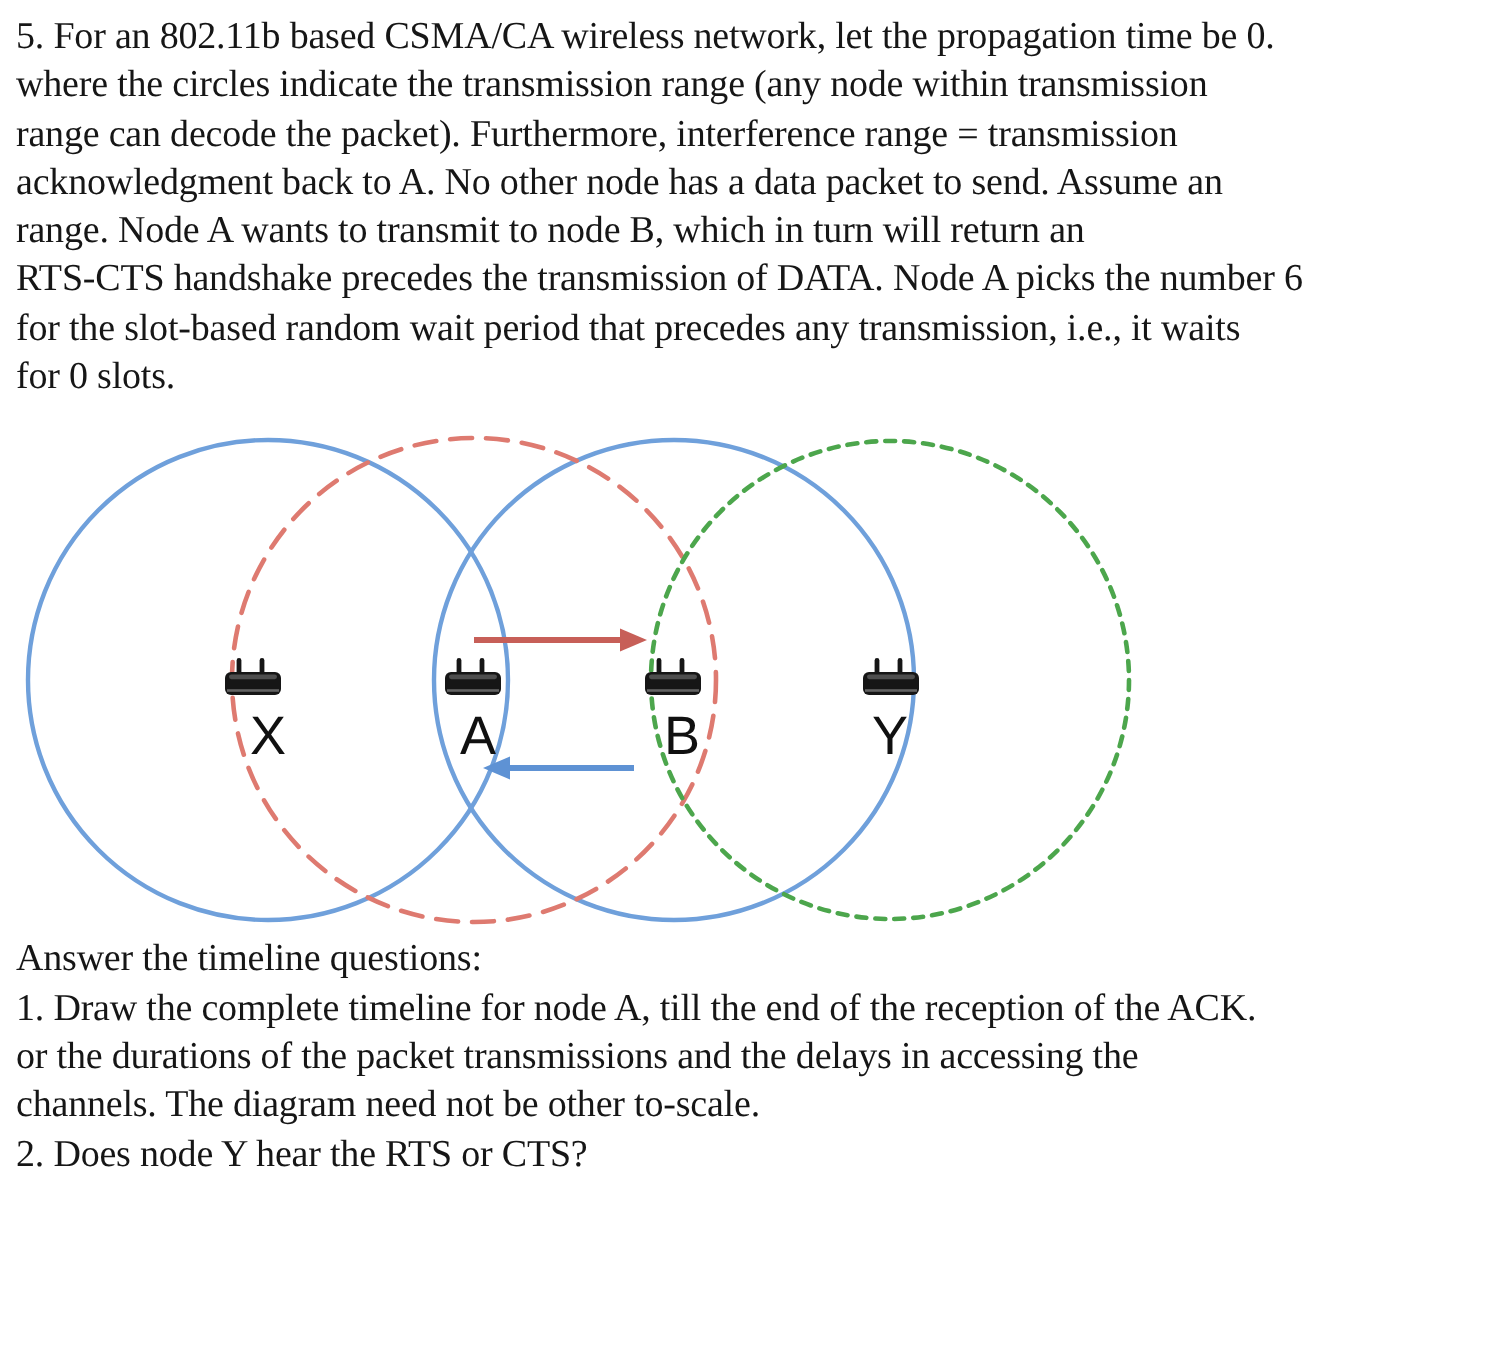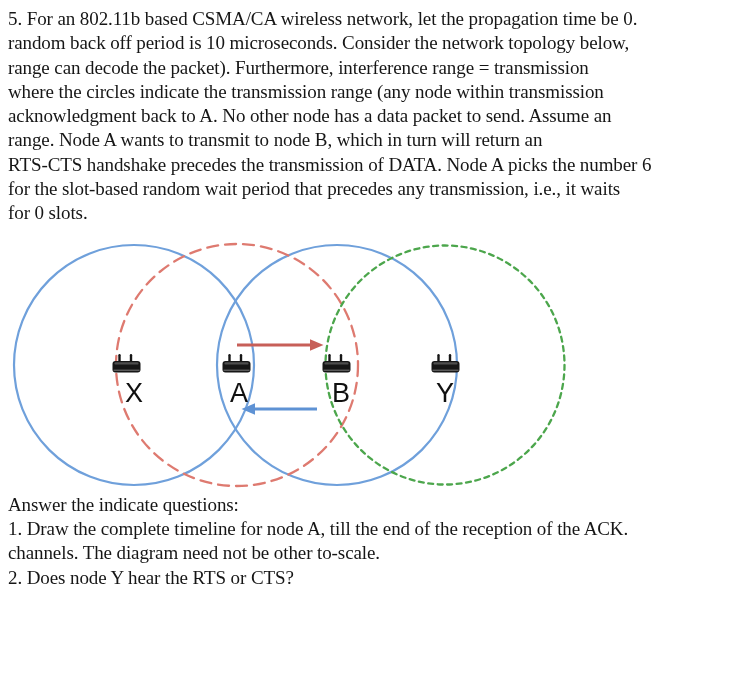--- a/index.html
+++ b/index.html
@@ -35,23 +35,22 @@
     fill: #101010;
   }
 </style>
 </head>
 <body>
 
 <div class="page">
 
   <div class="para para-top">
     <div class="tline">5. For an 802.11b based CSMA/CA wireless network, let the propagation time be 0.</div>
-    <div class="tline">random back off period is 10 microseconds. Consider the network topology below,</div>
+    <div class="tline">where the circles indicate the transmission range (any node within transmission</div>
     <div class="tline">range can decode the packet). Furthermore, interference range = transmission</div>
-    <div class="tline">where the circles indicate the transmission range (any node within transmission</div>
     <div class="tline">acknowledgment back to A. No other node has a data packet to send. Assume an</div>
     <div class="tline">range. Node A wants to transmit to node B, which in turn will return an</div>
     <div class="tline">RTS-CTS handshake precedes the transmission of DATA. Node A picks the number 6</div>
     <div class="tline">for the slot-based random wait period that precedes any transmission, i.e., it waits</div>
     <div class="tline">for 0 slots.</div>
   </div>
 
   <div class="diagram-wrap">
     <svg width="745" height="267" viewBox="0 0 745 267">
 
@@ -111,19 +110,20 @@
           <rect x="433.5" y="136.2" width="24" height="2.4" rx="1.2" fill="#4e4e4e"></rect>
           <rect x="432.5" y="143.6" width="26" height="1.3" fill="#636363"></rect>
         </g>
         <text class="node-label" x="445" y="176" text-anchor="middle">Y</text>
       </g>
 
     </svg>
   </div>
 
   <div class="para">
-    <div class="tline">Answer the indicate questions:</div>
+    <div class="tline">Answer the timeline questions:</div>
     <div class="tline">1. Draw the complete timeline for node A, till the end of the reception of the ACK.</div>
+    <div class="tline">or the durations of the packet transmissions and the delays in accessing the</div>
     <div class="tline">channels. The diagram need not be other to-scale.</div>
     <div class="tline">2. Does node Y hear the RTS or CTS?</div>
   </div>
 
 </div>
 
 </body></html>

